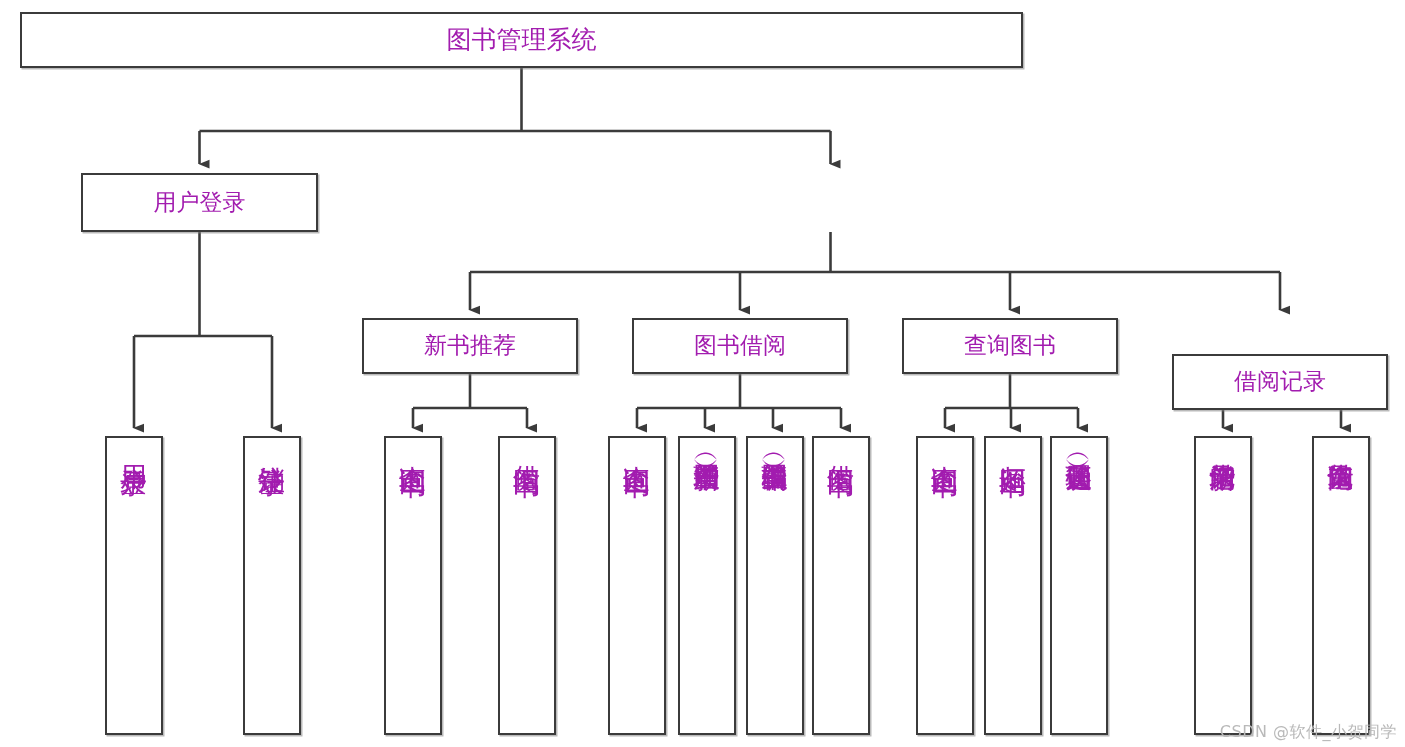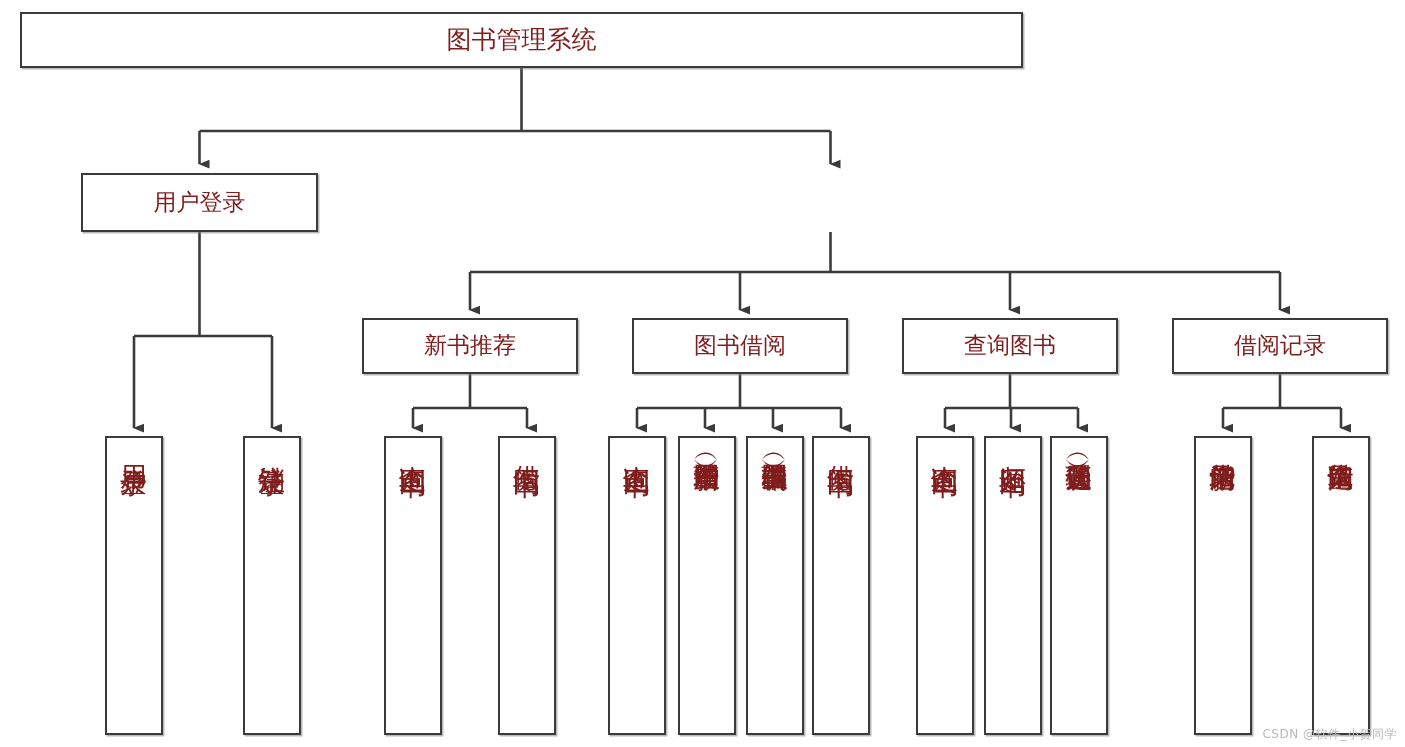--- a/index.html
+++ b/index.html
@@ -31,37 +31,37 @@
     align-items:center;
     justify-content:center;
     color:#262626;
     z-index:3;
   }
   .node .lbl{
     display:block;
     text-align:center;
     line-height:1.12;
     white-space:nowrap;
-    color:#7f1d1d;
+    color:#a21caf;
   }
   
   #node-root{ left:20px; top:12px; width:1003px; height:56px; }
   #node-root .lbl{ font-size:25px; }
   
   .lvl2{ width:237px; height:59px; top:173px; }
   .lvl2 .lbl{ font-size:23px; }
   #node-user-login{ left:81px; }
   #node-book-manage{ left:711px; }
   
   .lvl3{ width:216px; height:56px; top:318px; }
   .lvl3 .lbl{ font-size:23px; }
   #node-new-book{ left:362px; }
   #node-borrow{ left:632px; }
   #node-current{ left:902px; }
-  #node-record{ left:1172px; }
+  #node-record{ left:1172px;margin-top:36px; }
   
   .leaf{
     top:436px;
     height:299px;
     width:58px;
     align-items:flex-start;
     padding-top:6px;
   }
   .leaf .lbl{
     writing-mode:vertical-rl;
@@ -71,21 +71,21 @@
     letter-spacing:2px;
     line-height:1;
     white-space:nowrap;
     margin:0 auto;
   }
   .leaf.tall .lbl{ font-size:26px; letter-spacing:0px; }
   .watermark{
     position:absolute;
     right:8px;
     bottom:4px;
-    font-size:12px;
+    font-size:16px;
     color:#b9b9b9;
     letter-spacing:0.5px;
     z-index:6;
     white-space:nowrap;
     font-family:"DejaVu Sans","Liberation Sans",sans-serif;
   }
 </style>
 </head>
 <body>
 

